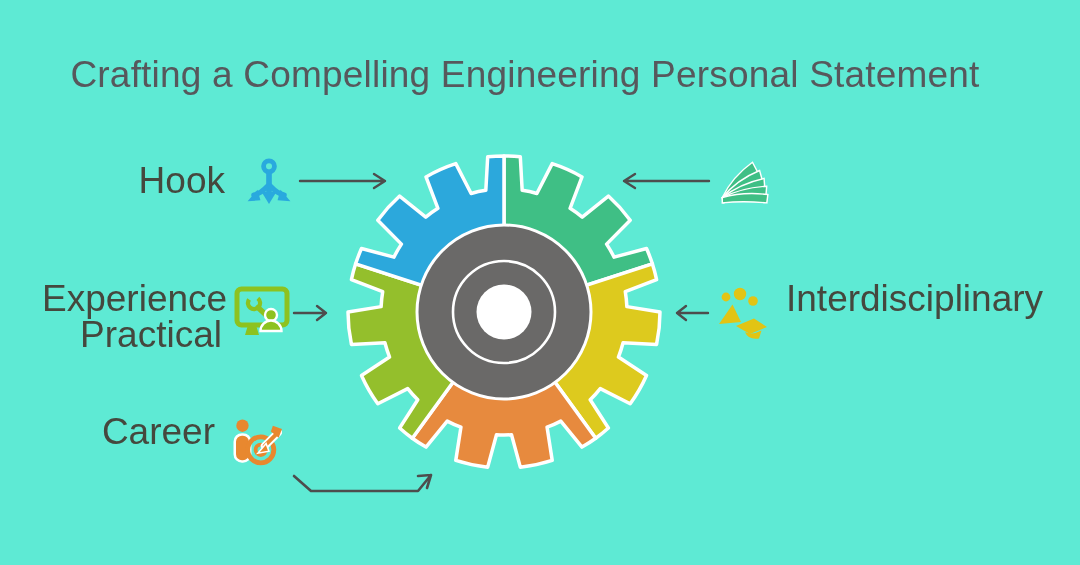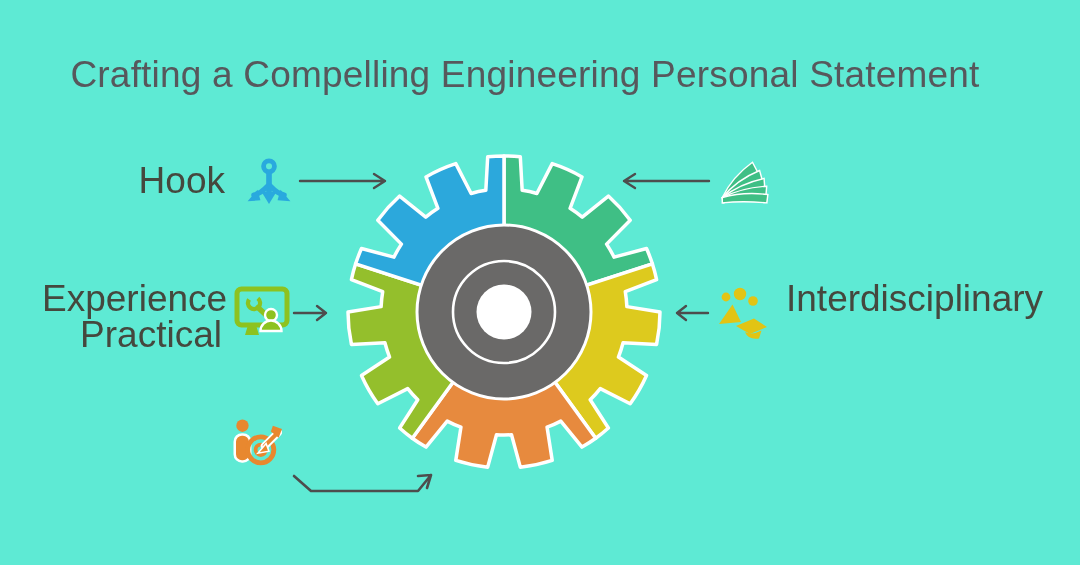--- a/index.html
+++ b/index.html
@@ -109,20 +109,21 @@
       <polygon points="8,37 21.5,17.5 30,35" fill="currentColor"></polygon>
       <polygon points="25,39 43,31.5 56,40 39,47" fill="currentColor"></polygon>
       <path d="M34,45 Q37,53 48,51.5 L50.5,43.5 Q41,48.5 34,45 Z" fill="currentColor"></path>
     </svg>
   </span>
   <div class="label" style="left: 786px; top: 281px; color: rgb(69, 72, 62);">
     <div>Interdisciplinary</div>
   </div>
 
   <div class="label right" style="left: 35px; top: 414px; width: 180px; color: rgb(69, 72, 62);">
+    <div>Career</div>
   </div>
   <span class="icon" style="left: 228px; top: 417px; color: rgb(232, 136, 47);">
     <svg width="54" height="56" viewBox="0 0 56 58">
       <circle cx="15" cy="9" r="6.4" fill="currentColor"></circle>
       <rect x="7" y="18" width="16" height="28" rx="7.5" fill="currentColor" stroke="#FFFFFF" stroke-width="2.6"></rect>
       <circle cx="34" cy="34" r="13.5" fill="none" stroke="currentColor" stroke-width="5"></circle>
       <circle cx="34" cy="34" r="5.4" fill="none" stroke="currentColor" stroke-width="4"></circle>
       <path d="M38,30 L52,16" stroke="#FFFFFF" stroke-width="8" stroke-linecap="round" fill="none"></path>
       <path d="M38,30 L52,16" stroke="currentColor" stroke-width="4" stroke-linecap="round" fill="none"></path>
       <polygon points="46.5,9 56,12.5 52.5,21.5 44.5,15" fill="currentColor"></polygon>

